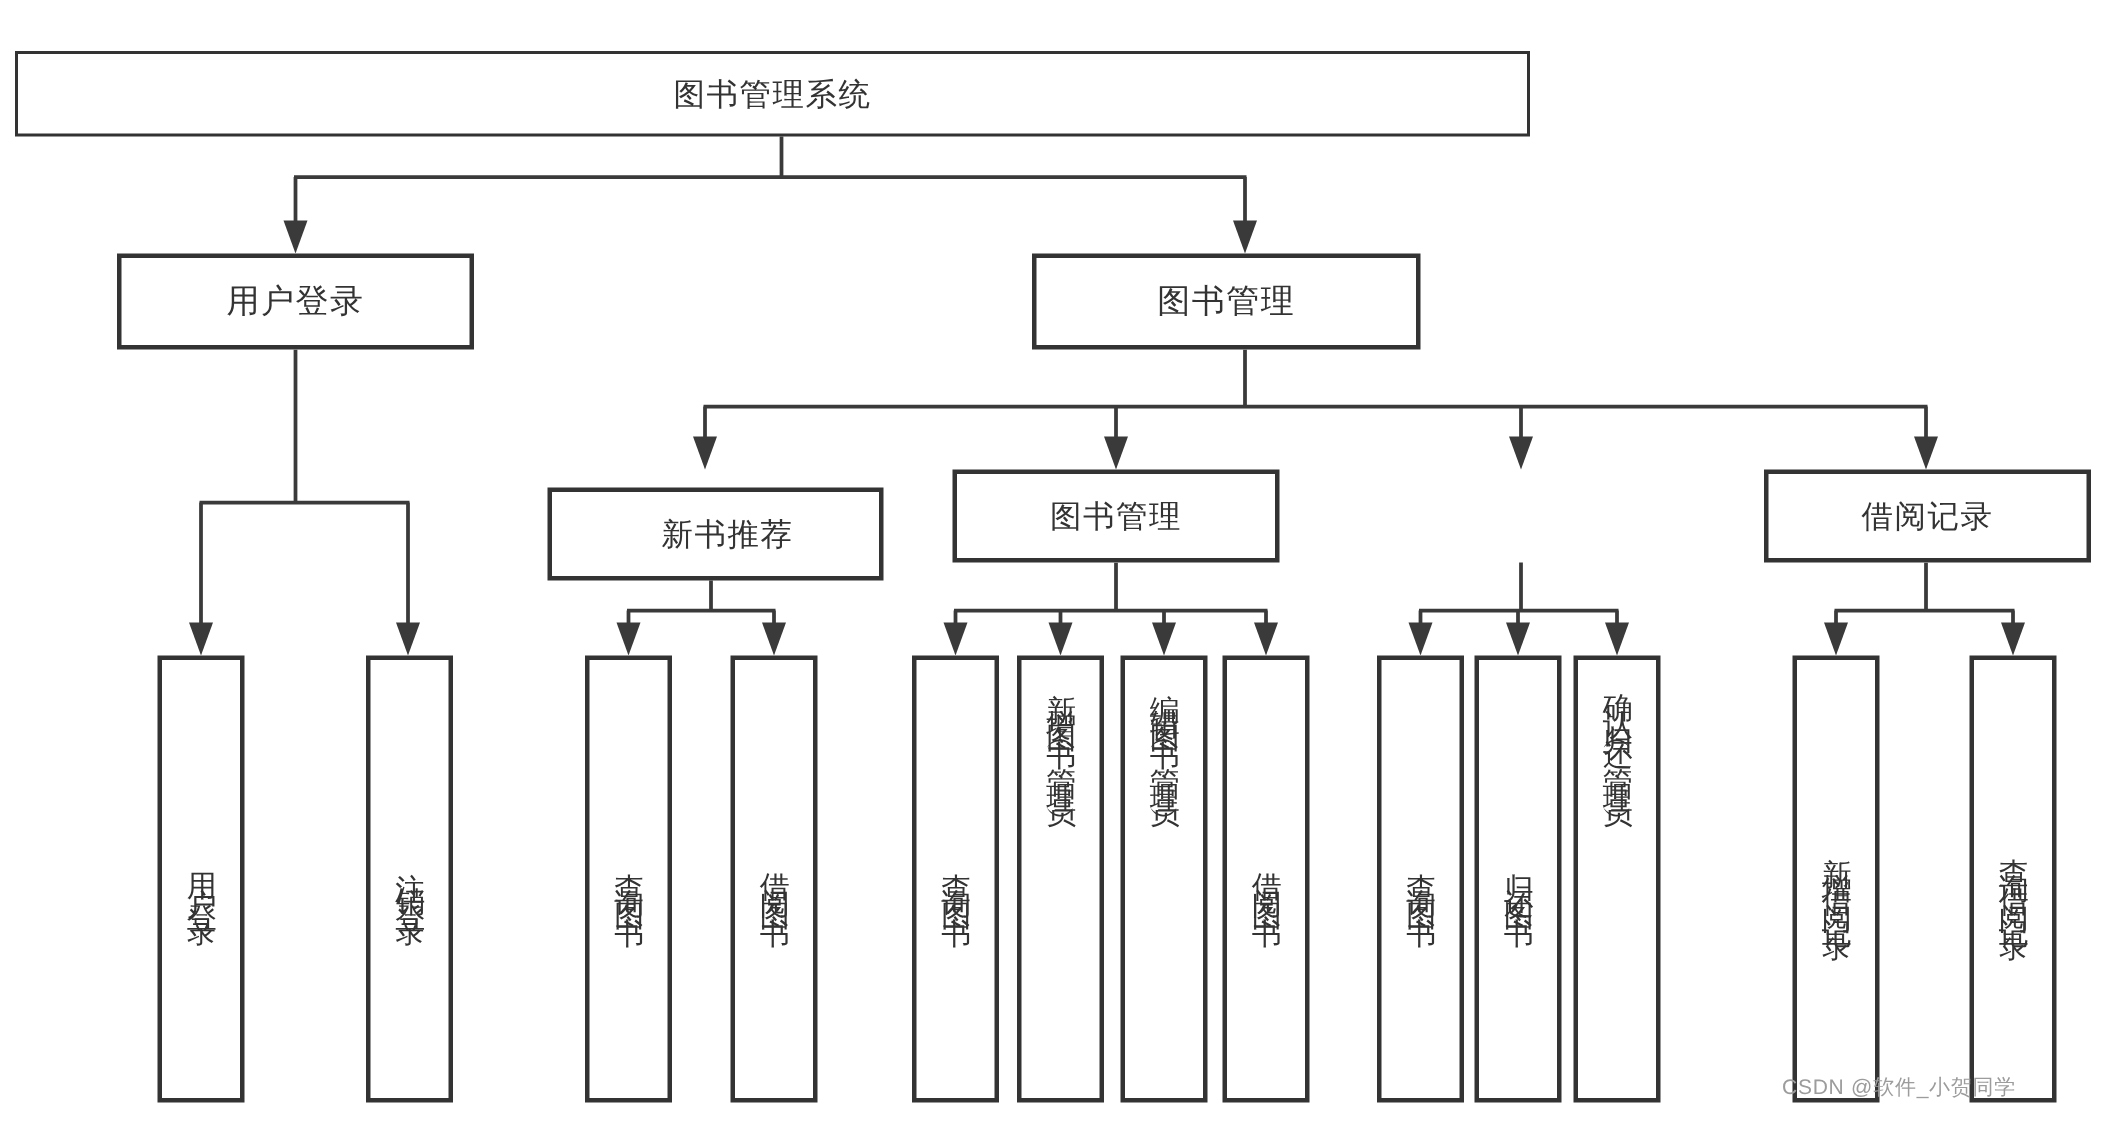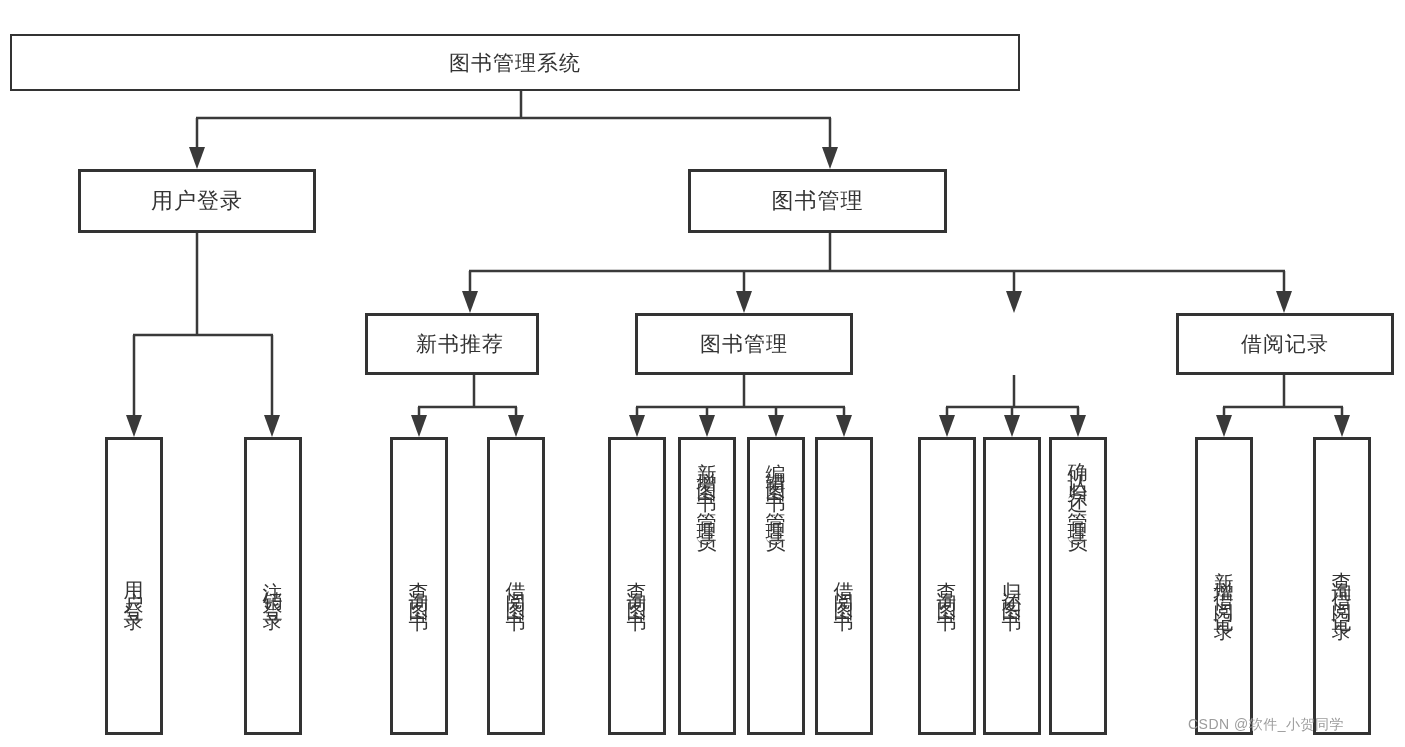--- a/index.html
+++ b/index.html
@@ -127,21 +127,21 @@
     <span>图书管理系统</span>
   </div>
 
   <div class="box h lvl2" style="left:78px; top:169px; width:238px; height:64px;">
     <span>用户登录</span>
   </div>
   <div class="box h lvl2" style="left:688px; top:169px; width:259px; height:64px;align-items:center;">
     <span>图书管理</span>
   </div>
 
-  <div class="box h" style="left:365px; top:313px; width:174px; height:62px;padding-left:16px;">
+  <div class="box h" style="left:365px; top:325px; width:224px; height:62px;padding-left:16px;">
     <span>新书推荐</span>
   </div>
   <div class="box h" style="left:635px; top:313px; width:218px; height:62px;">
     <span>图书管理</span>
   </div>
   <div class="box h" style="left:1176px; top:313px; width:218px; height:62px;">
     <span>借阅记录</span>
   </div>
 
   <div class="box v" style="left:105px; top:437px; width:58px; height:298px;">

